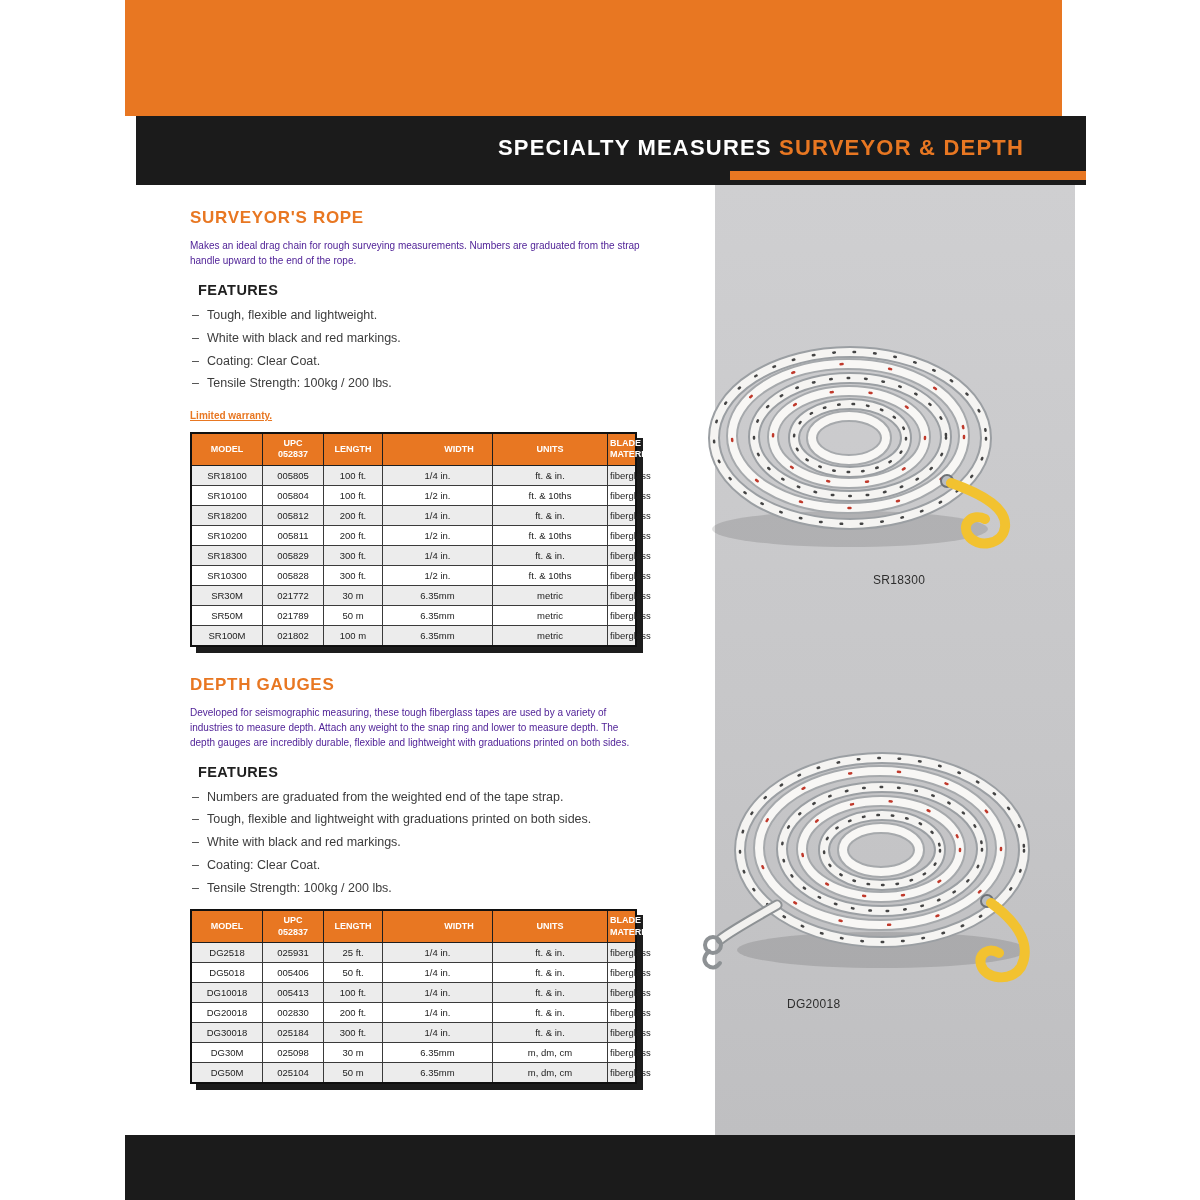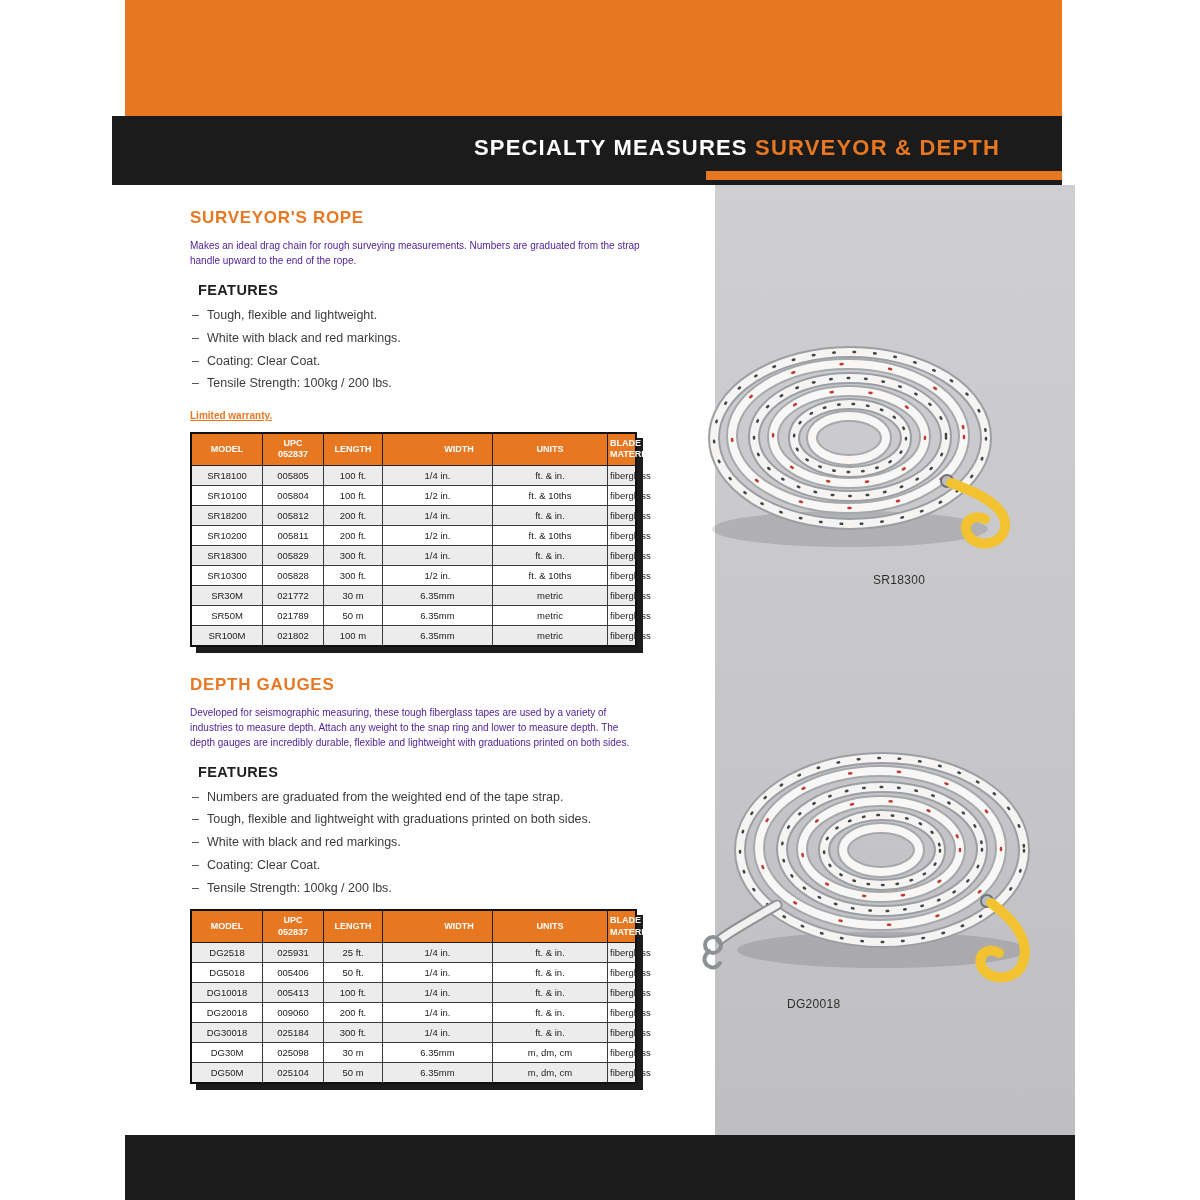--- a/index.html
+++ b/index.html
@@ -1,21 +1,21 @@
 <!DOCTYPE html>
 <html><head>
 <meta charset="utf-8">
 <style>
   html,body{margin:0;padding:0;background:#ffffff;}
   .page{position:relative;width:1200px;height:1200px;background:#ffffff;overflow:hidden;
         font-family:"Liberation Sans",sans-serif;color:#3c3c3c;}
 
   
   .orange-top{position:absolute;left:125px;top:0;width:937px;height:116px;background:#e87722;}
-  .title-band{position:absolute;left:112px;top:116px;width:950px;height:69px;background:#1b1b1b;}
+  .title-band{position:absolute;left:136px;top:116px;width:950px;height:69px;background:#1b1b1b;}
   .title{position:absolute;right:62px;top:50%;transform:translateY(-62%);
          font-size:22px;font-weight:bold;letter-spacing:1.2px;color:#ffffff;white-space:nowrap;}
   .title .orange{color:#e87722;}
   .title-underline{position:absolute;right:0;bottom:5px;width:356px;height:9px;background:#e87722;}
 
   
   .right-panel{position:absolute;left:715px;top:185px;width:360px;height:950px;
                background:linear-gradient(180deg,#cfcfd1 0%,#c6c6c8 60%,#bfbfc1 100%);}
   .photo1{position:absolute;left:-30px;top:138px;}
   .photo2{position:absolute;left:-28px;top:540px;}
@@ -277,21 +277,21 @@
             <tr>
               <td>DG10018</td>
               <td>005413</td>
               <td>100 ft.</td>
               <td>1/4 in.</td>
               <td>ft. &amp; in.</td>
               <td>fiberglass</td>
             </tr>
             <tr>
               <td>DG20018</td>
-              <td>009060</td>
+              <td>002830</td>
               <td>200 ft.</td>
               <td>1/4 in.</td>
               <td>ft. &amp; in.</td>
               <td>fiberglass</td>
             </tr>
             <tr>
               <td>DG30018</td>
               <td>025184</td>
               <td>300 ft.</td>
               <td>1/4 in.</td>

